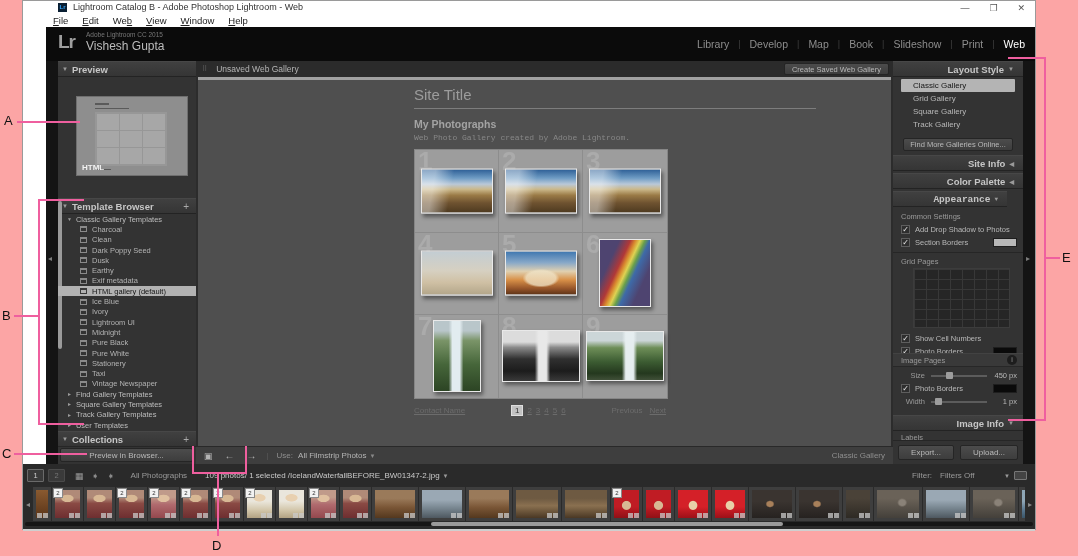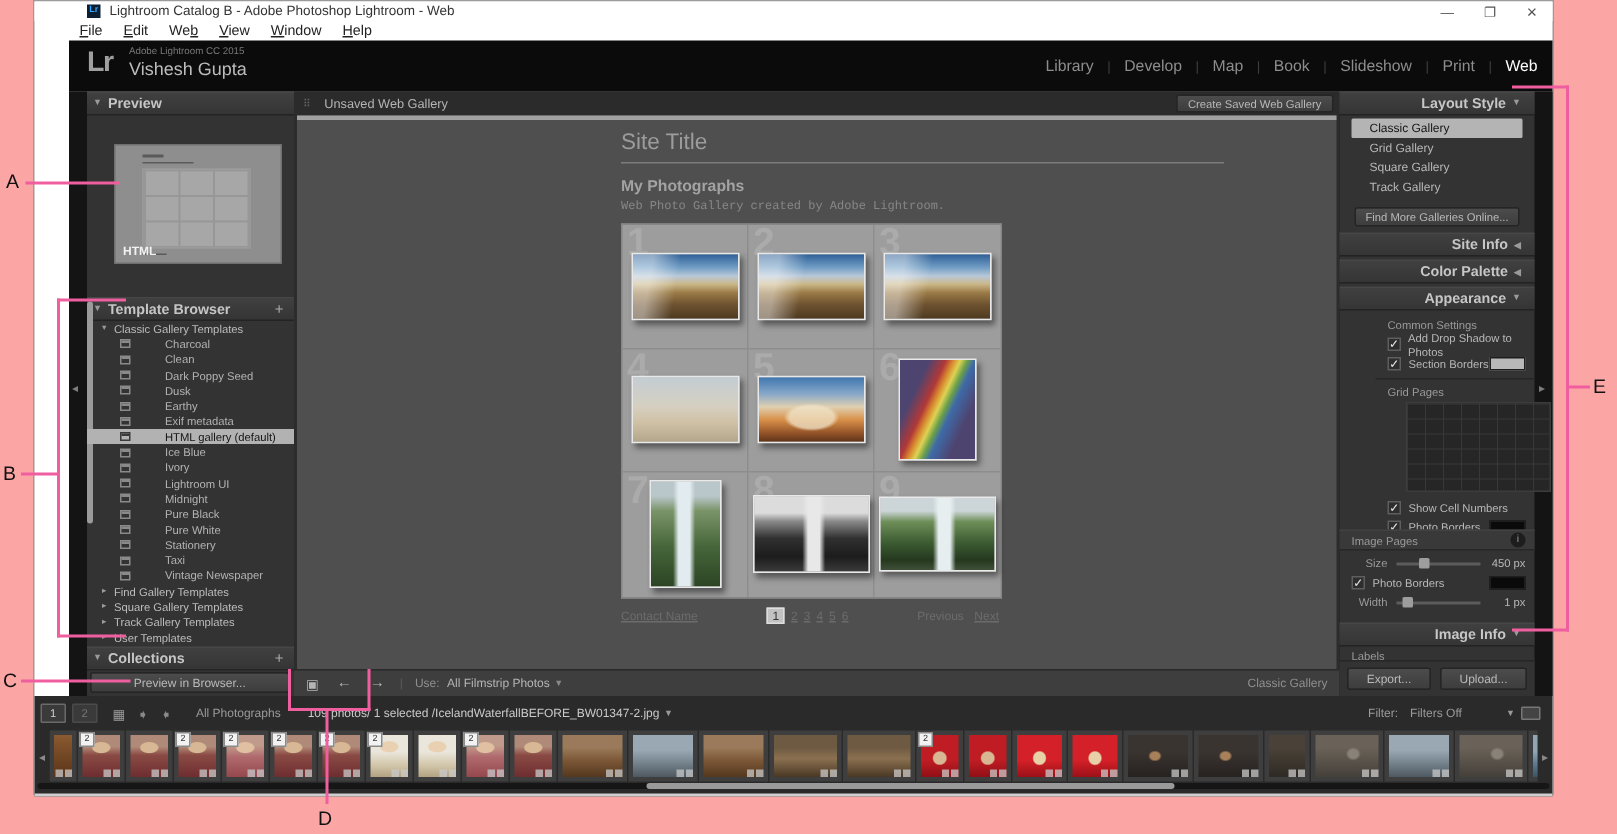--- a/index.html
+++ b/index.html
@@ -45,21 +45,21 @@
   .preview-thumb{position:absolute;left:18px;top:35px;width:110px;height:78px;background:#8e8e8e;border:1px solid #6f6f6f;}
   .mini-line{position:absolute;background:#5a5a5a;height:2px;}
   .mini-grid{position:absolute;left:18px;top:15px;width:70px;height:52px;background:#a7a7a7;
              background-image:linear-gradient(#979797 1px,transparent 1px),linear-gradient(90deg,#979797 1px,transparent 1px);
              background-size:23px 17px;border:1px solid #979797;}
   .html-badge{position:absolute;left:5px;bottom:3px;color:#f2f2f2;font-size:8px;font-weight:bold;}
   .lp-scroll{position:absolute;left:0;top:140px;width:4px;height:148px;background:#9b9b9b;border-radius:2px;}
   .tb-list{position:absolute;left:0;top:153px;right:0;}
   .tb-row{height:10.3px;display:flex;align-items:center;font-size:7.5px;color:#b3b3b3;}
   .tb-row.group{padding-left:9px;color:#bdbdbd;}
-  .tb-row.item{padding-left:22px;gap:18px;}
+  .tb-row.item{padding-left:22px;}
   .tb-row .gtri{font-size:5px;color:#9a9a9a;margin-right:4px;}
   .tb-row .ticon{width:7px;height:6px;border:1px solid #8a8a8a;box-sizing:border-box;margin-right:5px;background:linear-gradient(#8a8a8a 1.5px,transparent 1.5px);}
   .tb-row.selected{background:#b2b2b2;color:#141414;}
   .tb-row.selected .ticon{border-color:#3a3a3a;background:linear-gradient(#3a3a3a 1.5px,transparent 1.5px);}
   .collections-head{position:absolute;left:0;right:0;top:370px;}
   .lp-btnrow{position:absolute;left:0;right:0;bottom:0;height:17px;background:#333;border-top:1px solid #262626;}
   .soft-btn{background:linear-gradient(#4c4c4c,#3d3d3d);border:1px solid #252525;border-radius:2px;color:#b9b9b9;
             font-size:8px;display:flex;align-items:center;justify-content:center;box-sizing:border-box;}
   .pib{position:absolute;left:2px;right:3px;top:1px;height:14px;}
 
@@ -448,26 +448,26 @@
         <div class="soft-btn findmore">Find More Galleries Online...</div>
 
         <div class="phead right" style="position:absolute;left:0;right:0;top:94px;">
           <span>Site Info</span>
           <span class="tri">◀</span>
         </div>
         <div class="phead right" style="position:absolute;left:0;right:0;top:112px;">
           <span>Color Palette</span>
           <span class="tri">◀</span>
         </div>
-        <div class="phead right" style="position:absolute;left:0;right:0;top:130px;">
+        <div class="phead right" style="position:absolute;left:0;right:16px;top:130px;font-family:Liberation Mono, monospace;">
           <span>Appearance</span>
           <span class="tri">▼</span>
         </div>
 
-        <div style="position:absolute;left:0;right:0;top:148px;margin-left:24px;">
+        <div style="position:absolute;left:0;right:0;top:148px;">
           <div class="rp-label" style="padding:3px 0 2px 8px;">Common Settings</div>
           <div class="chk-row">
             <span class="chk">✓</span>
             <span>Add Drop Shadow to Photos</span>
           </div>
           <div class="chk-row">
             <span class="chk">✓</span>
             <span>Section Borders</span>
             <span class="swatch" id="sw-section" style="background: rgb(184, 184, 184);"></span>
           </div>

